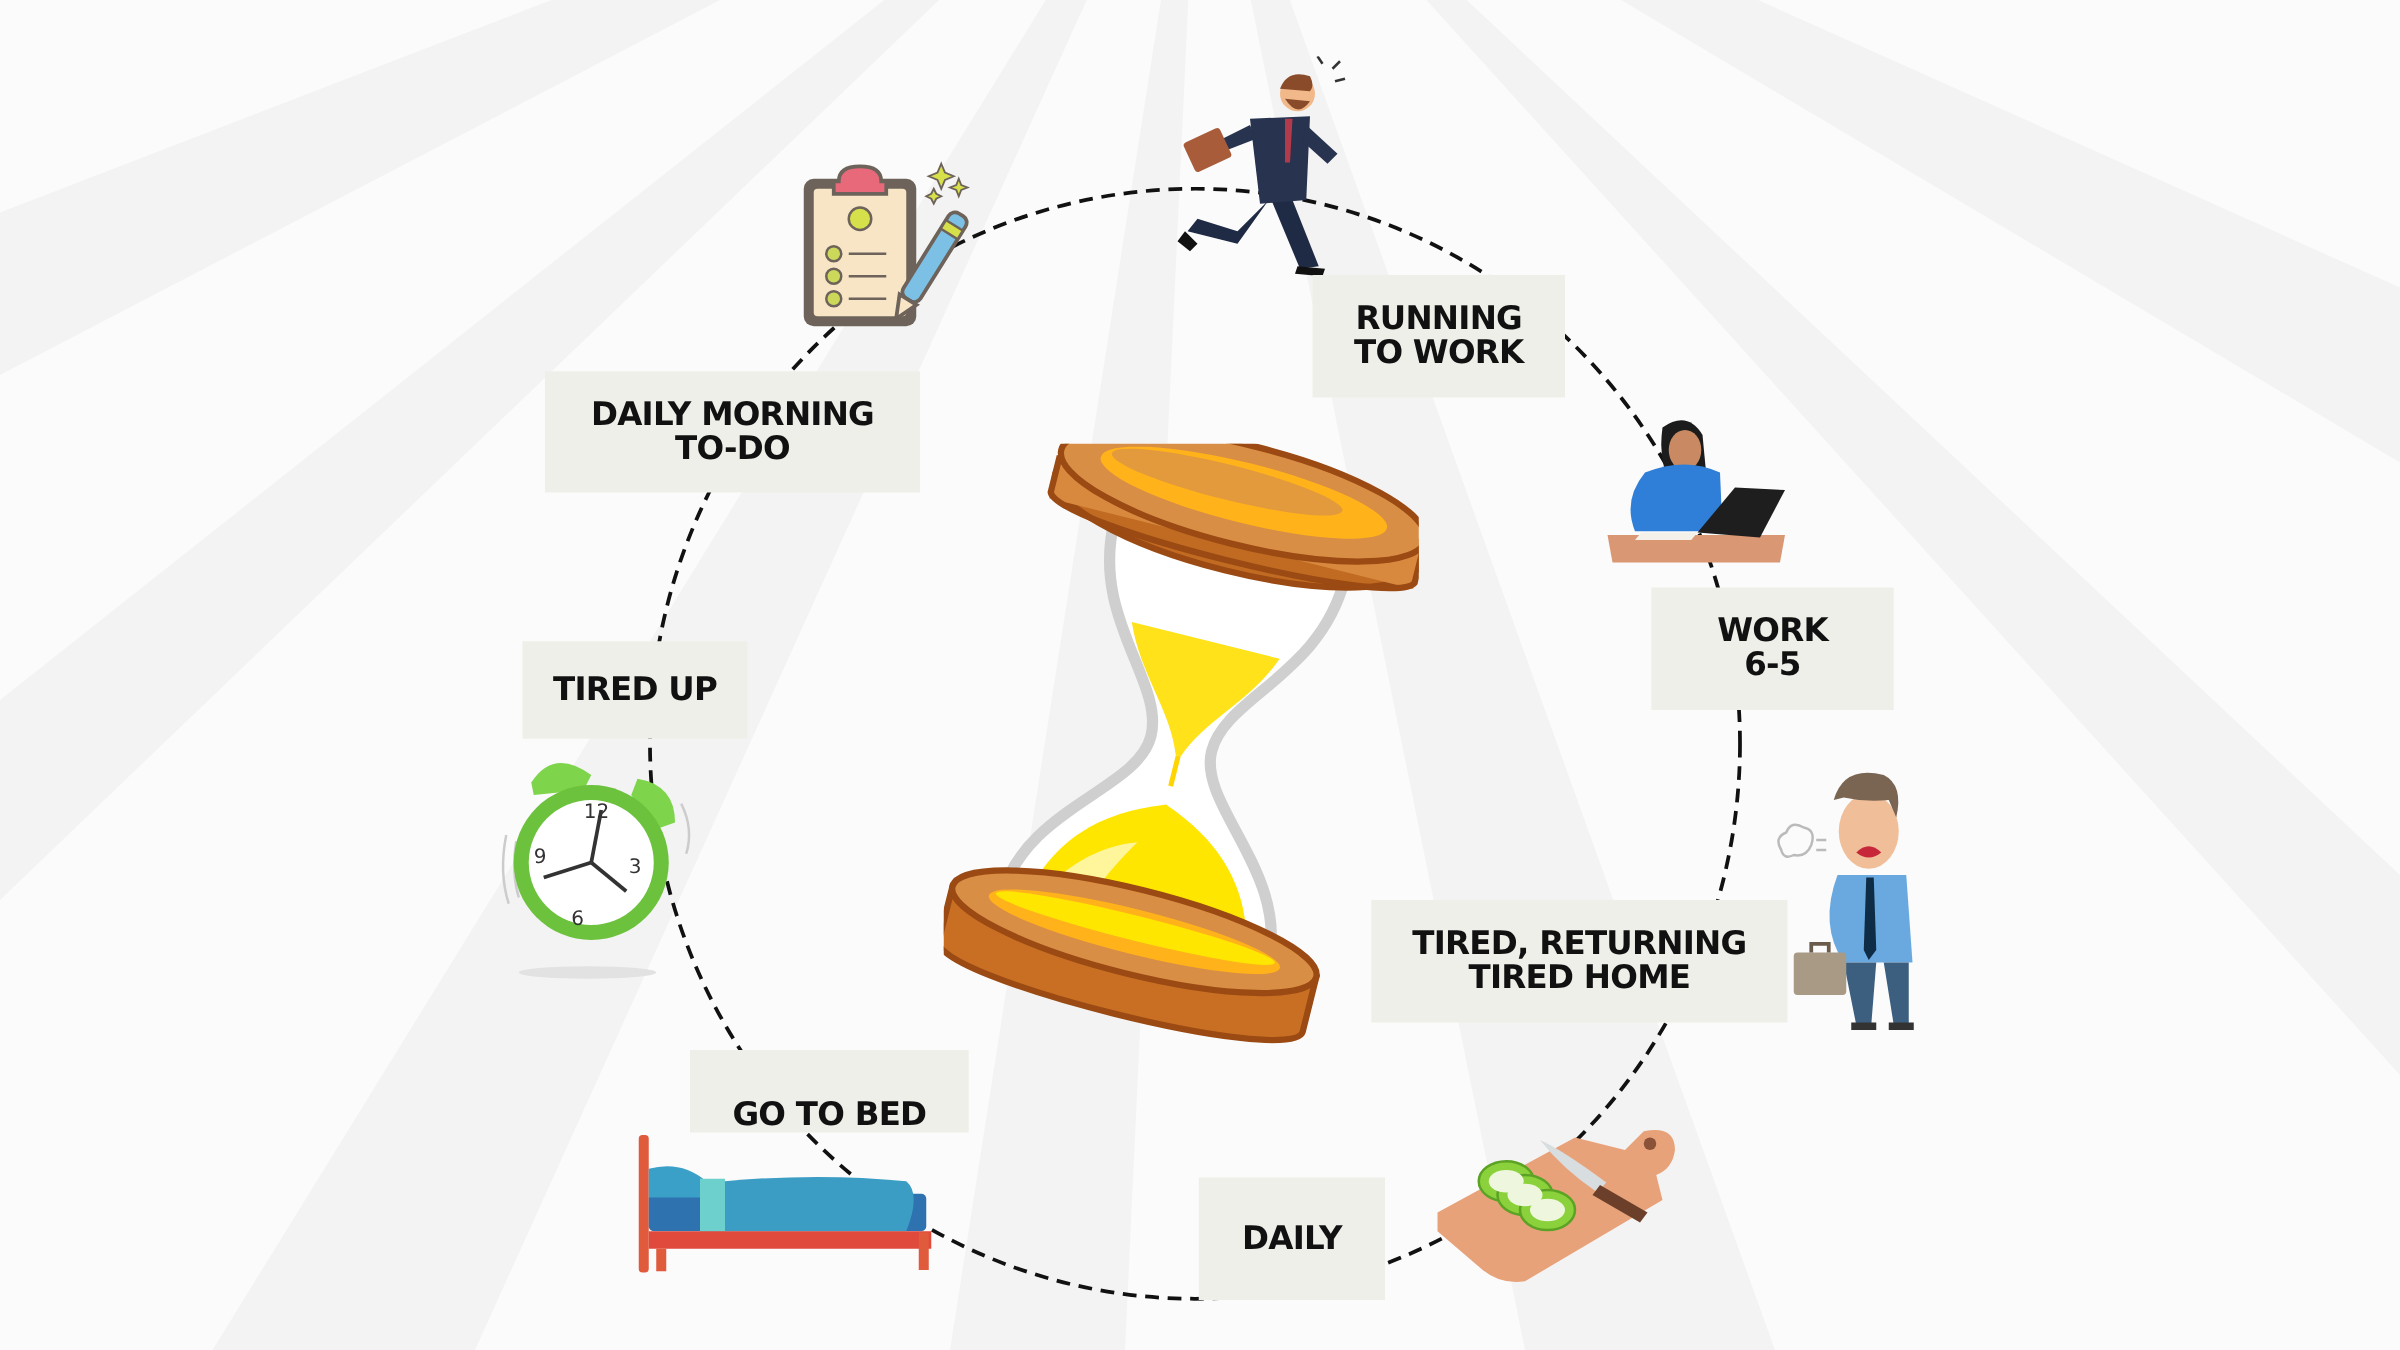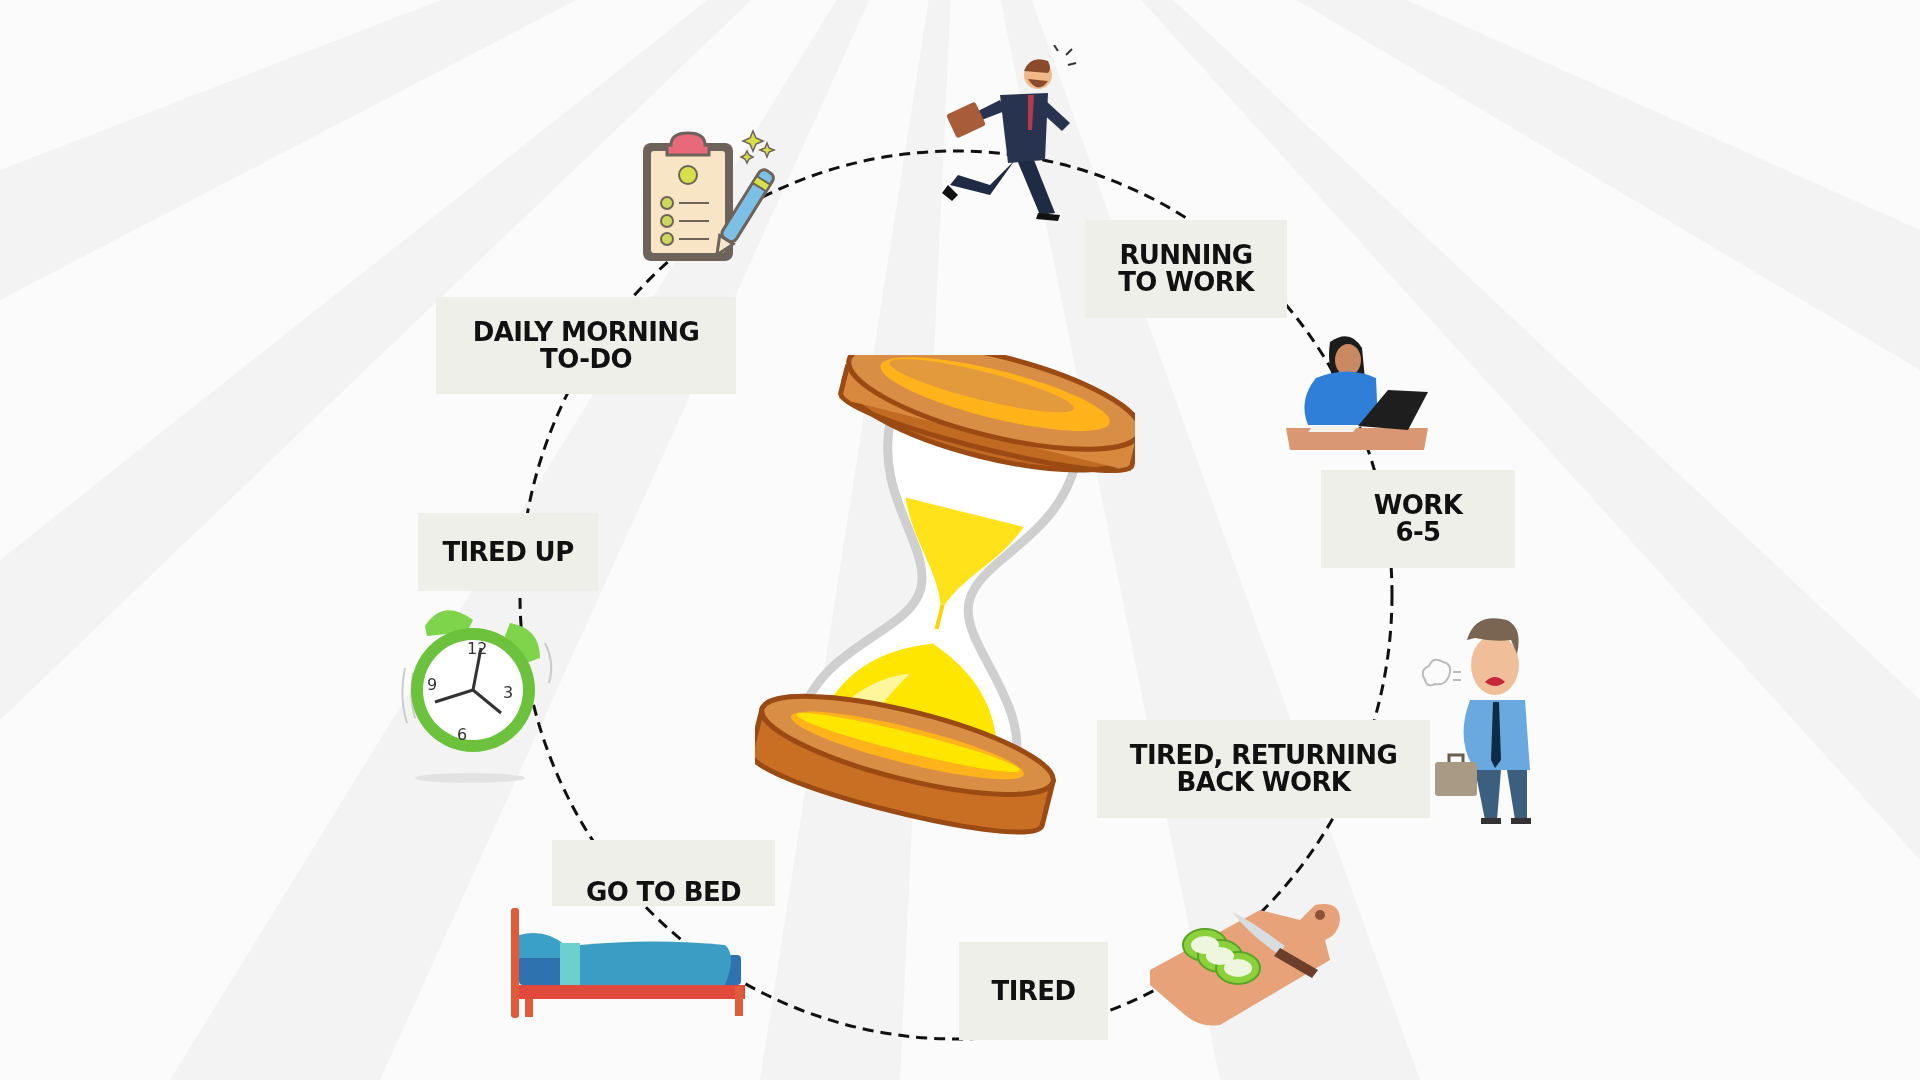--- a/index.html
+++ b/index.html
@@ -176,34 +176,34 @@
     <text x="108" y="100" font-family="DejaVu Sans, sans-serif" font-size="16" fill="#333">3</text>
     <text x="62" y="142" font-family="DejaVu Sans, sans-serif" font-size="16" fill="#333">6</text>
     <text x="32" y="92" font-family="DejaVu Sans, sans-serif" font-size="16" fill="#333">9</text>
     <ellipse cx="75" cy="180" rx="55" ry="5" fill="#e2e2e2"></ellipse>
   </svg>
 
   <div class="label" style="left:436px;top:297px;width:300px;height:97px;">
     <span>DAILY MORNING
 TO-DO</span>
   </div>
-  <div class="label" style="left:1050px;top:220px;width:202px;height:98px;margin-left:35px;">
+  <div class="label" style="left:1050px;top:220px;width:202px;height:98px;">
     <span>RUNNING
 TO WORK</span>
   </div>
   <div class="label" style="left:1321px;top:470px;width:194px;height:98px;">
     <span>WORK
 6-5</span>
   </div>
   <div class="label" style="left:1097px;top:720px;width:333px;height:98px;">
     <span>TIRED, RETURNING
-BACK WORK</span>
+TIRED HOME</span>
   </div>
   <div class="label" style="left:959px;top:942px;width:149px;height:98px;">
-    <span>TIRED</span>
+    <span>DAILY</span>
   </div>
   <div class="label" style="left:552px;top:840px;width:223px;height:66px;align-items:flex-end;">
     <span>GO TO BED</span>
   </div>
   <div class="label" style="left:418px;top:513px;width:180px;height:78px;">
     <span>TIRED UP</span>
   </div>
 
 </div>
 

